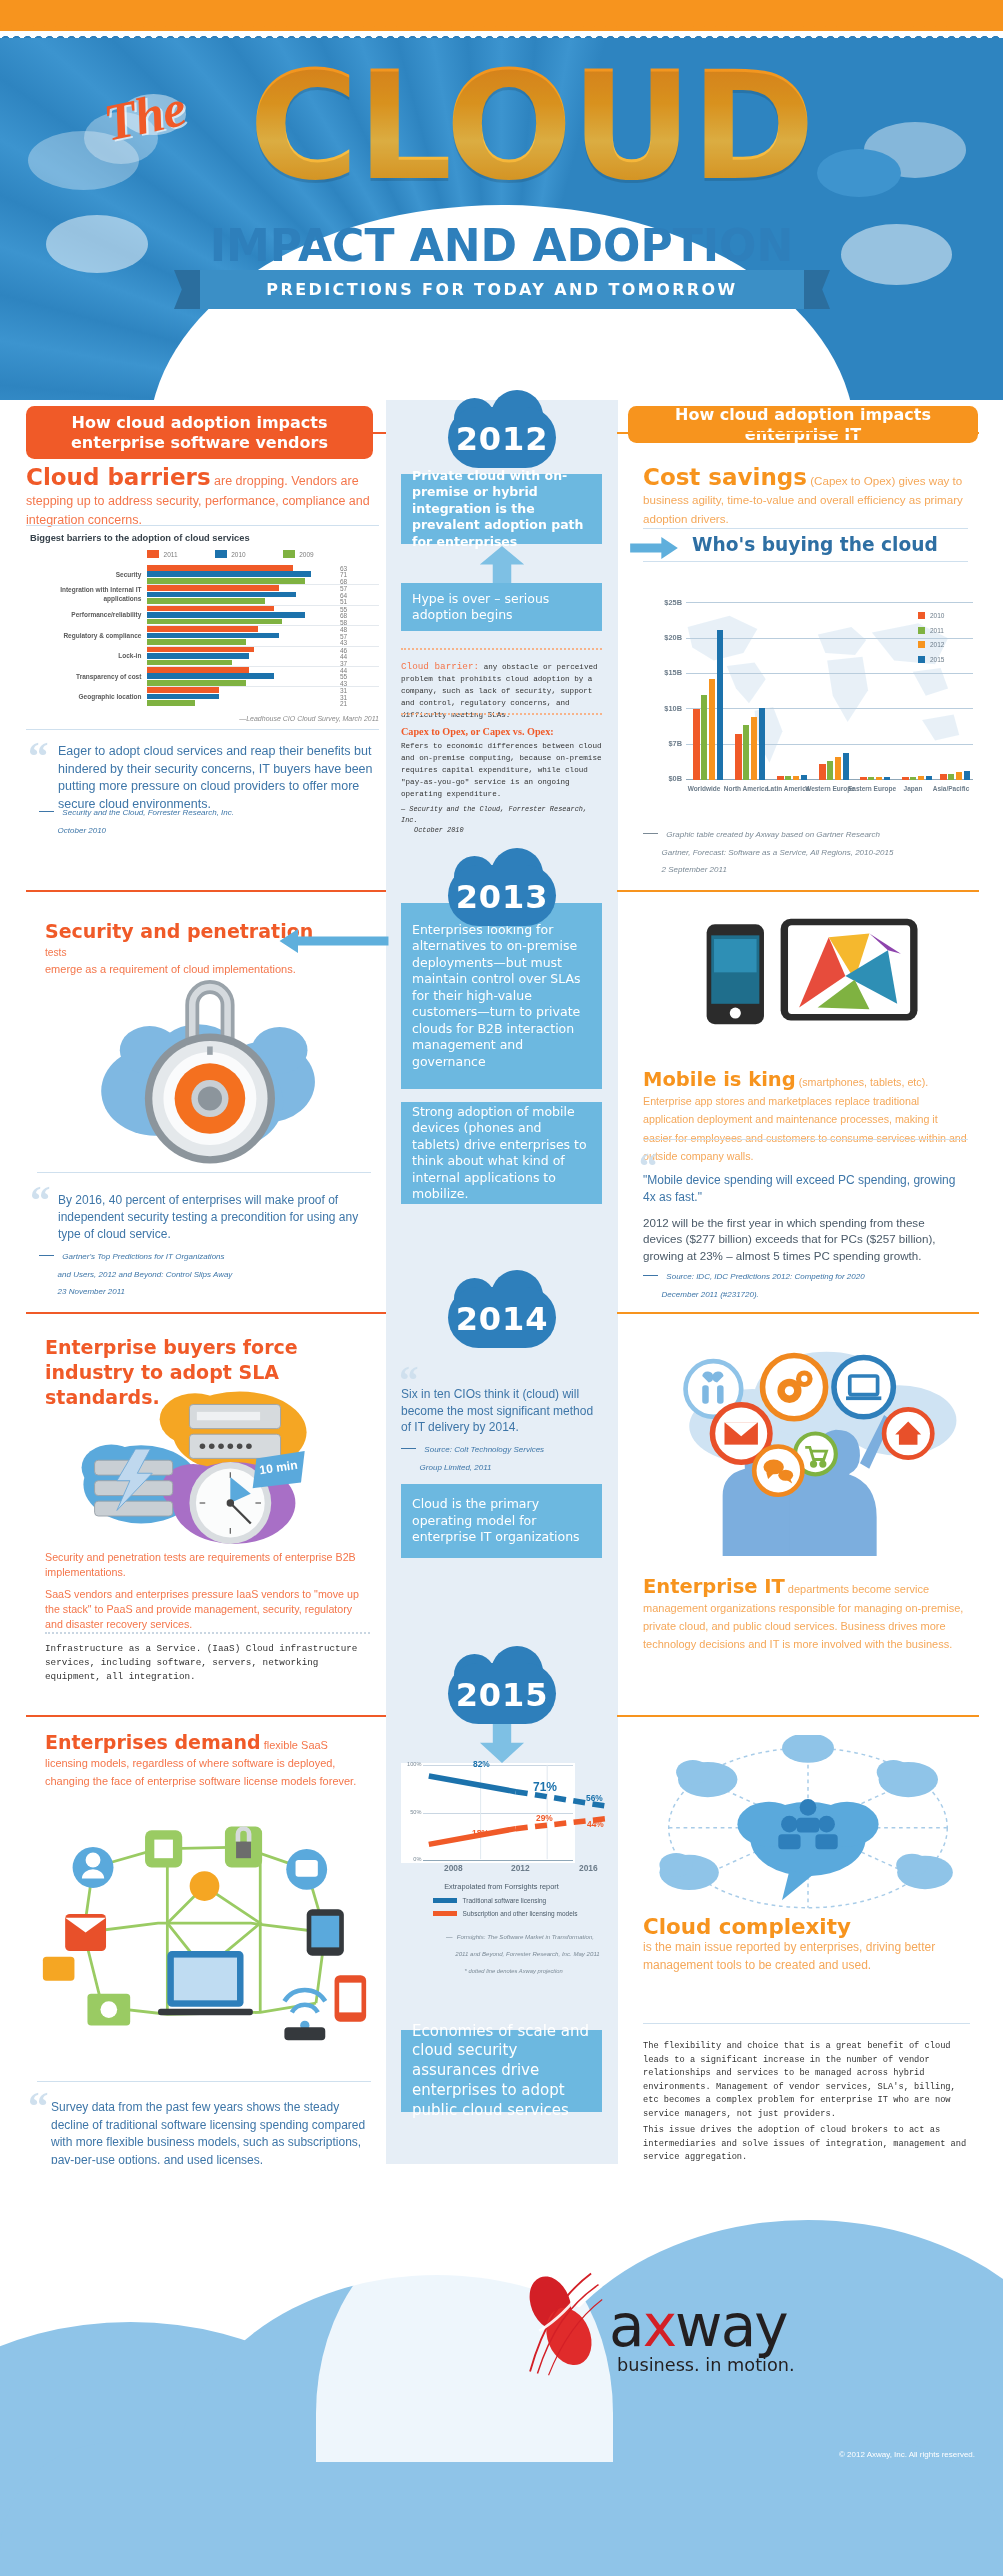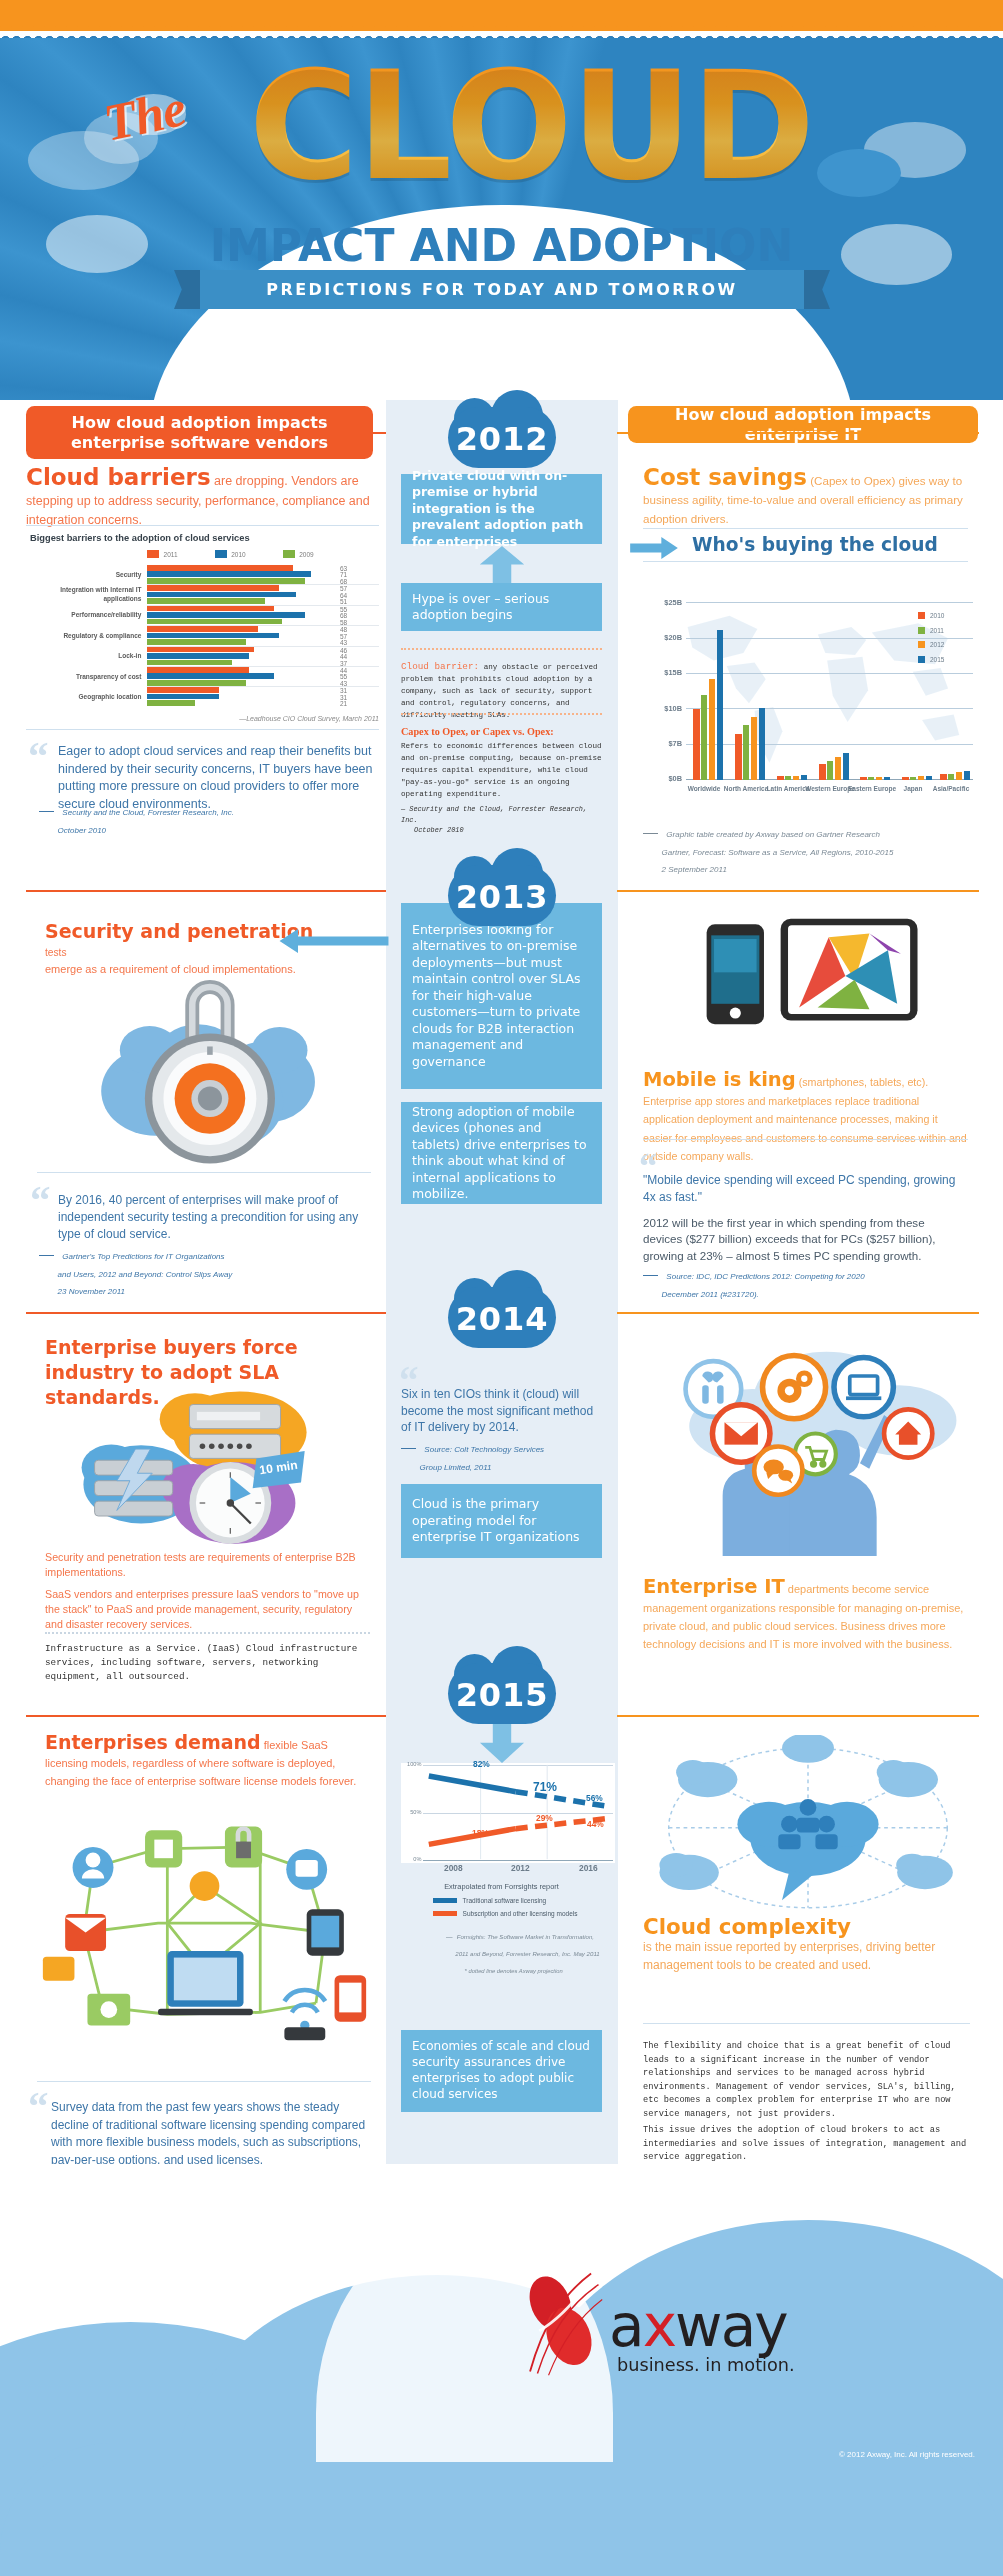--- a/index.html
+++ b/index.html
@@ -554,21 +554,21 @@
     <polygon points="168,128 168,100 190,118" fill="#5AA9DC"></polygon>
     <line x1="168" y1="128" x2="190" y2="150" stroke="#444" stroke-width="2.5"></line>
     <circle cx="168" cy="128" r="4" fill="#444"></circle>
     <polygon points="196,80 248,72 244,106 192,112" fill="#5AA9DC"></polygon>
     <text x="200" y="97" fill="#fff" font-size="13" font-weight="bold" font-family="Liberation Sans, sans-serif" transform="rotate(-8 200 97)">10 min</text>
   </svg>
 
   <div class="txtblock body-red" style="left:45px;top:1550px;width:325px;font-size:10.7px;line-height:15px;">Security and penetration tests are  requirements of enterprise B2B implementations.</div>
   <div class="txtblock body-red" style="left:45px;top:1587px;width:325px;font-size:10.7px;line-height:15px;">SaaS vendors and enterprises pressure IaaS vendors to "move up the stack" to PaaS and provide management, security, regulatory and disaster recovery services.</div>
   <div class="dotted" style="left:45px;top:1632px;width:325px;border-top-color:#C9D6E2;"></div>
-  <div class="txtblock mono" style="left:45px;top:1642px;width:329px;font-size:9.3px;line-height:14px;">Infrastructure as a Service. (IaaS) Cloud infrastructure services, including software, servers, networking equipment, all outsourced.</div>
+  <div class="txtblock mono" style="left:45px;top:1642px;width:329px;font-size:9.3px;line-height:14px;">Infrastructure as a Service. (IaaS) Cloud infrastructure services, including software, servers, networking equipment, all integration.</div>
 
   <div class="bigquote" style="left:399px;top:1361px;font-size:39px;">“</div>
   <div class="txtblock quote" style="left:401px;top:1386px;width:201px;font-size:12px;line-height:16.7px;">Six in ten CIOs think it (cloud) will become the most significant method of IT delivery by 2014.</div>
   <div class="txtblock" style="left:401px;top:1438px;width:201px;">
     <span style="color:#3E76A8;">—</span>&nbsp;&nbsp;<span class="cite">Source:  Colt Technology Services</span><br>
     <span class="cite" style="margin-left:18.6px;display:inline-block;">Group Limited, 2011</span>
   </div>
   <div class="bluebox" style="left:401px;top:1484px;width:201px;height:74px;font-size:12.5px;">Cloud is the primary operating model for enterprise IT organizations</div>
 
   <svg style="position:absolute;left:641px;top:1324px;" width="334" height="232" viewBox="0 0 360 250">
@@ -692,21 +692,21 @@
   <div class="txtblock quote" style="left:51px;top:2099px;width:325px;font-size:12px;line-height:17.7px;">Survey data from the past few years shows the steady decline of traditional software licensing spending compared with more flexible business models, such as subscriptions, pay-per-use options, and used licenses.</div>
   <div class="txtblock" style="left:39px;top:2178px;width:316px;">
     <span style="color:#3E76A8;">—</span>&nbsp;&nbsp;<span class="cite">Forrsights: Software Market in Transformation,</span><br>
     <span class="cite" style="margin-left:18.6px;display:inline-block;">2011 and Beyond. Forrester Research, Inc. May 2011</span>
   </div>
 
   <svg style="position:absolute;left:476px;top:1717px;" width="52" height="46" viewBox="0 0 56 50">
     <polygon points="18,0 38,0 38,28 52,28 28,50 4,28 18,28" fill="#7EC0E4"></polygon>
   </svg>
 
-  <div class="lc" style="left:401px;top:1763px;width:214px;height:100px;">
+  <div class="lc" style="left:401px;top:1763px;width:174px;height:100px;">
     <div style="position:absolute;left:22px;right:1.9px;top:1.9px;height:0.9px;background:#C9D6E2;"></div>
     <div style="position:absolute;left:22px;right:1.9px;top:50px;height:0.9px;background:#C9D6E2;"></div>
     <div style="position:absolute;left:22px;right:1.9px;top:97px;height:0.9px;background:#8FA7B8;"></div>
     <div style="position:absolute;left:0;top:-1.9px;width:20.4px;text-align:right;font-size:5.6px;color:#7B8A96;">100%</div>
     <div style="position:absolute;left:0;top:46px;width:20.4px;text-align:right;font-size:5.6px;color:#7B8A96;">50%</div>
     <div style="position:absolute;left:0;top:93px;width:20.4px;text-align:right;font-size:5.6px;color:#7B8A96;">0%</div>
     <svg style="position:absolute;left:22px;top:0;" width="191" height="98" viewBox="0 0 206 106">
       <line x1="62" y1="2" x2="62" y2="104" stroke="#DDE6EE" stroke-width="1"></line>
       <line x1="134" y1="2" x2="134" y2="104" stroke="#DDE6EE" stroke-width="1"></line>
       <polyline points="6,14 100,31" fill="none" stroke="#1C72AC" stroke-width="6"></polyline>
@@ -732,21 +732,21 @@
   </div>
   <div style="position:absolute;left:433px;top:1910px;display:flex;align-items:center;gap:5.6px;">
     <i style="width:24px;height:5.6px;background:#F05A28;display:block;"></i>
     <span style="font-size:6.5px;color:#4A5A68;">Subscription and other licensing models</span>
   </div>
   <div class="txtblock" style="left:446px;top:1925px;width:158px;">
     <span style="color:#7B8A96;font-size:6.5px;">—</span>&nbsp;<span class="cite" style="color:#7B8A96;font-size:6.1px;">Forrsights: The Software Market in Transformation,</span><br>
     <span class="cite" style="color:#7B8A96;font-size:6.1px;margin-left:9.3px;display:inline-block;">2011 and Beyond, Forrester Research, Inc. May 2011</span><br>
     <span class="cite" style="color:#7B8A96;font-size:5.8px;margin-left:18.6px;display:inline-block;">* dotted line denotes Axway projection</span>
   </div>
-  <div class="bluebox" style="left:401px;top:2030px;width:201px;height:82px;font-size:12px;">Economies of scale and cloud security assurances drive enterprises to adopt public cloud services</div>
+  <div class="bluebox" style="left:401px;top:2030px;width:201px;height:82px;font-size:15px;">Economies of scale and cloud security assurances drive enterprises to adopt public cloud services</div>
 
   <svg style="position:absolute;left:650px;top:1735px;" width="316" height="195" viewBox="0 0 340 210">
     <g stroke="#A8CCE8" stroke-width="1.6" stroke-dasharray="4 4" fill="none">
       <ellipse cx="170" cy="100" rx="150" ry="86"></ellipse>
       <path d="M60,50 L170,100 L280,50 M60,150 L170,100 L280,150 M20,100 L320,100 M170,16 L170,186"></path>
     </g>
     <g fill="#8FC4E8">
       <ellipse cx="62" cy="48" rx="32" ry="19"></ellipse>
         <ellipse cx="46" cy="40" rx="18" ry="13"></ellipse>
       <ellipse cx="278" cy="48" rx="32" ry="19"></ellipse>

